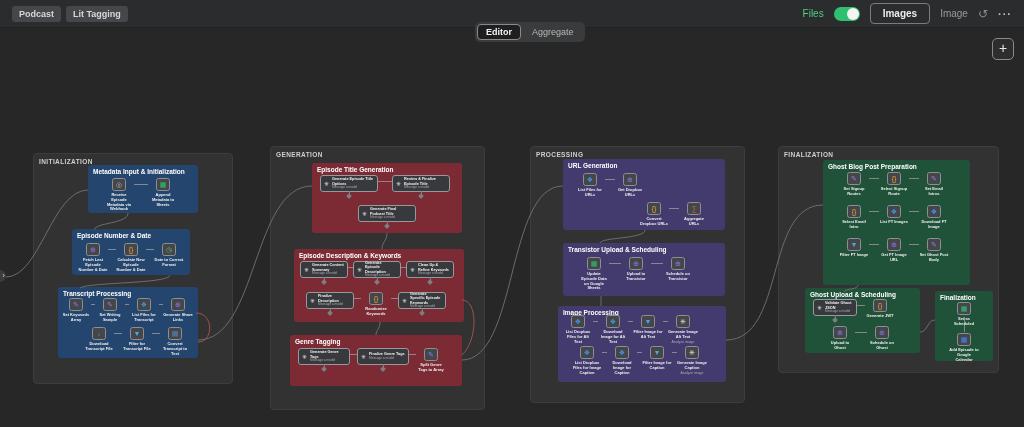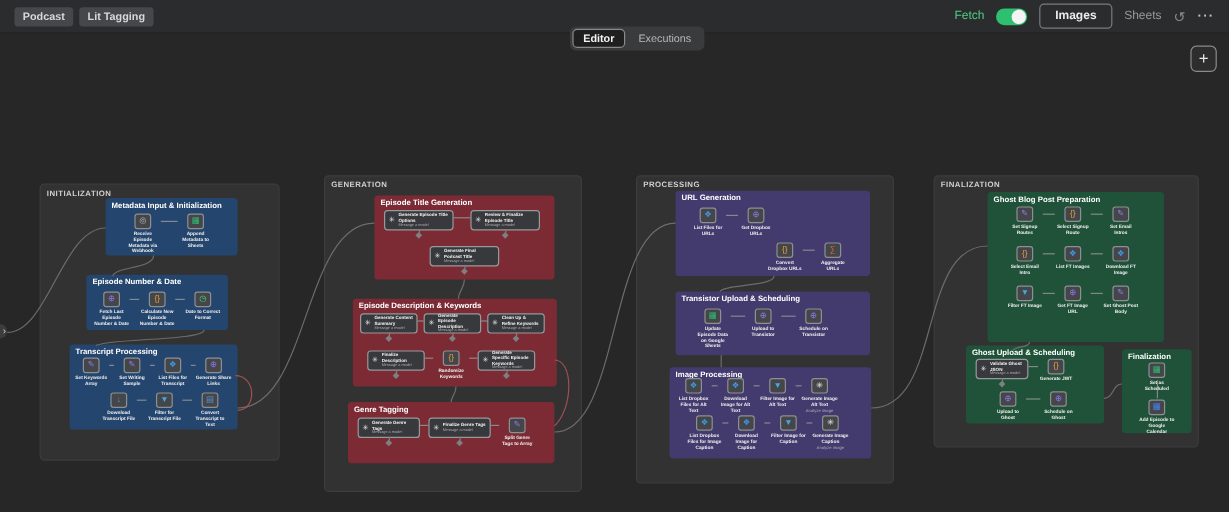--- a/index.html
+++ b/index.html
@@ -72,34 +72,34 @@
     background:#7d7f82; transform:translateX(-50%) rotate(45deg); }
   .node-wide::before { content:""; position:absolute; left:50%; bottom:-3px; width:1px; height:3px; background:#7d7f82; }
 </style>
 </head>
 <body>
 
 <div class="topbar">
   <span class="tag-pill">Podcast</span>
   <span class="tag-pill">Lit Tagging</span>
   <div class="topbar-right">
-    <span class="active-label">Fetch</span>
+    <span class="active-label">Files</span>
     <div class="toggle">
         <div class="knob"></div>
       </div>
     <button class="share-btn">Images</button>
-    <span class="saved-label">Sheets</span>
+    <span class="saved-label">Image</span>
     <span class="hist-icon">↺</span>
     <span class="more-icon">···</span>
   </div>
 </div>
 
 <div class="tabstrip">
   <span class="tab active">Editor</span>
-  <span class="tab">Executions</span>
+  <span class="tab">Aggregate</span>
 </div>
 
 <div class="canvas" id="canvas">
   <svg id="wires">
       <path d="M6,277 C40,277 52,190 88,190" stroke="#777777" fill="none" stroke-width="1" opacity="0.85"></path>
       <path d="M128,213 C128,224 96,222 94,230" stroke="#777777" fill="none" stroke-width="1" opacity="0.85"></path>
       <path d="M170,275 C170,284 88,282 80,288" stroke="#777777" fill="none" stroke-width="1" opacity="0.85"></path>
       <path d="M198,340 C258,340 252,186 312,186" stroke="#777777" fill="none" stroke-width="1" opacity="0.85"></path>
       <path d="M387,233 C387,241 382,242 382,249" stroke="#777777" fill="none" stroke-width="1" opacity="0.85"></path>
       <path d="M380,322 C380,329 376,330 376,335" stroke="#777777" fill="none" stroke-width="1" opacity="0.85"></path>

